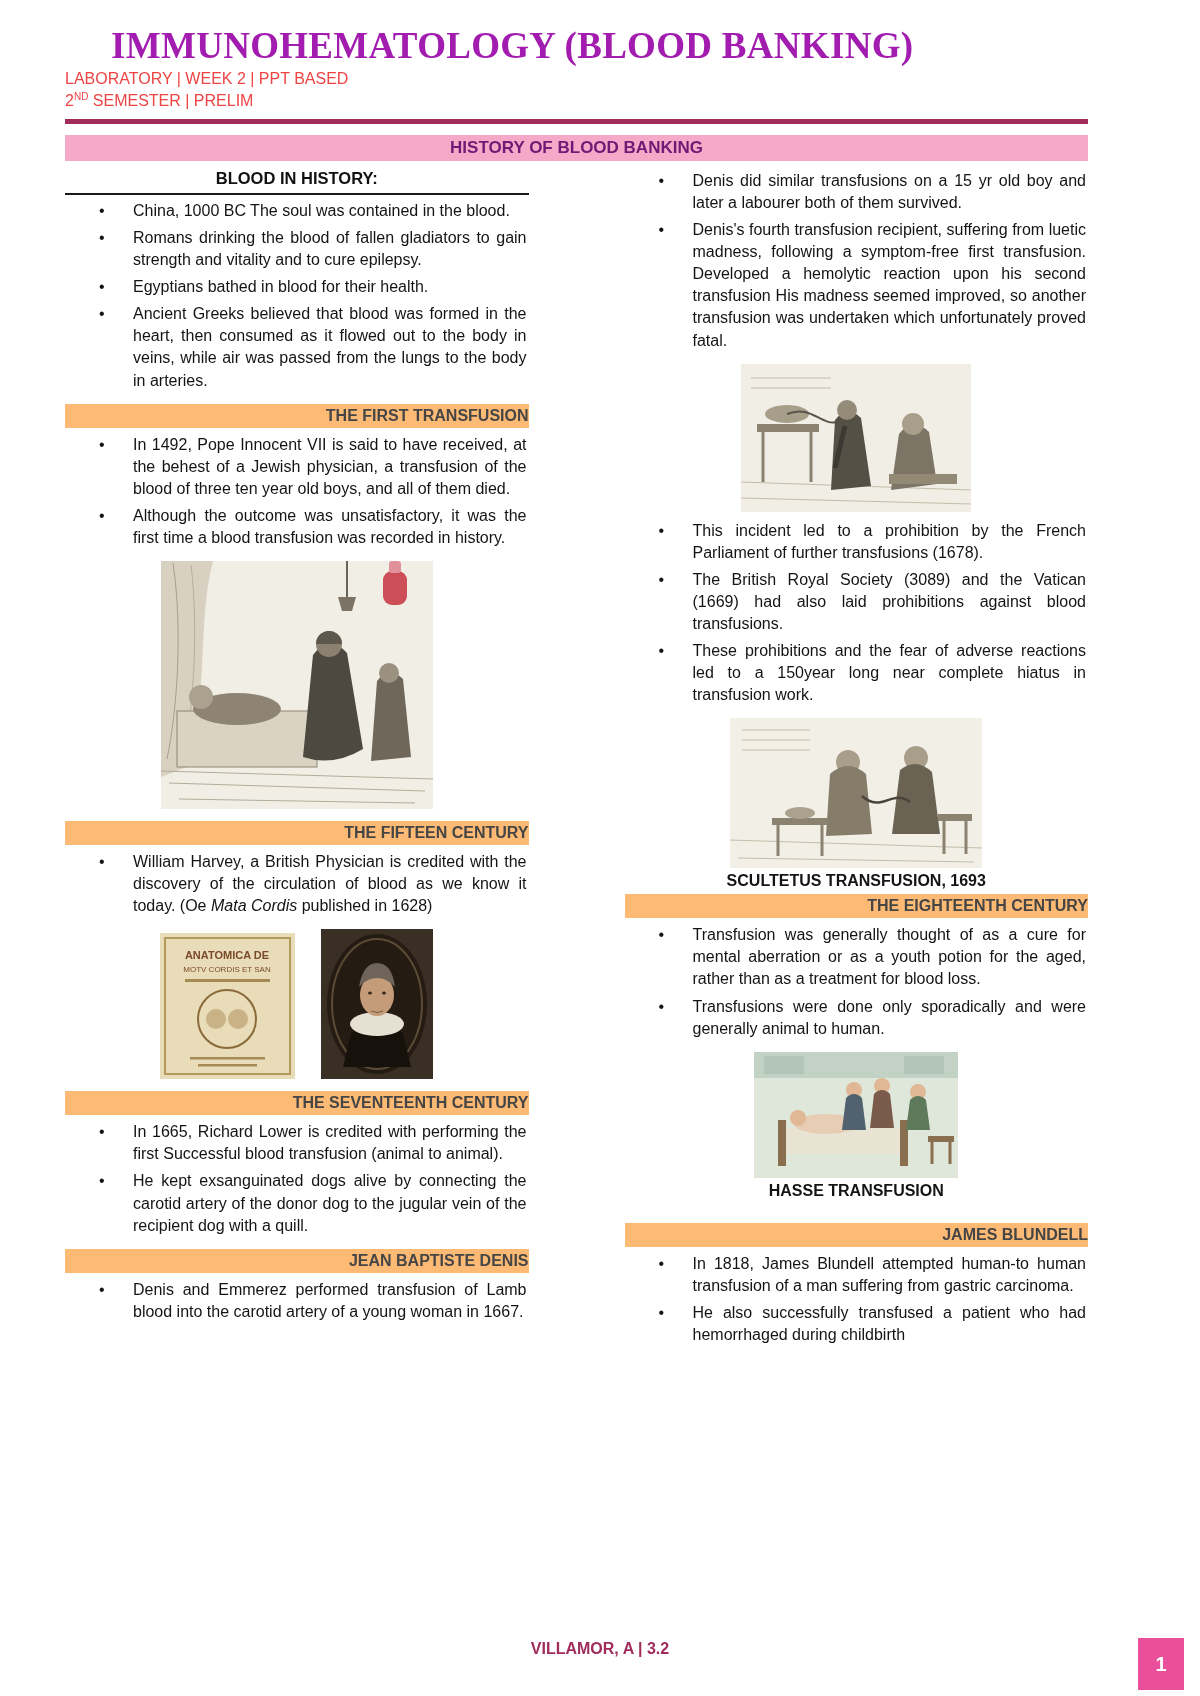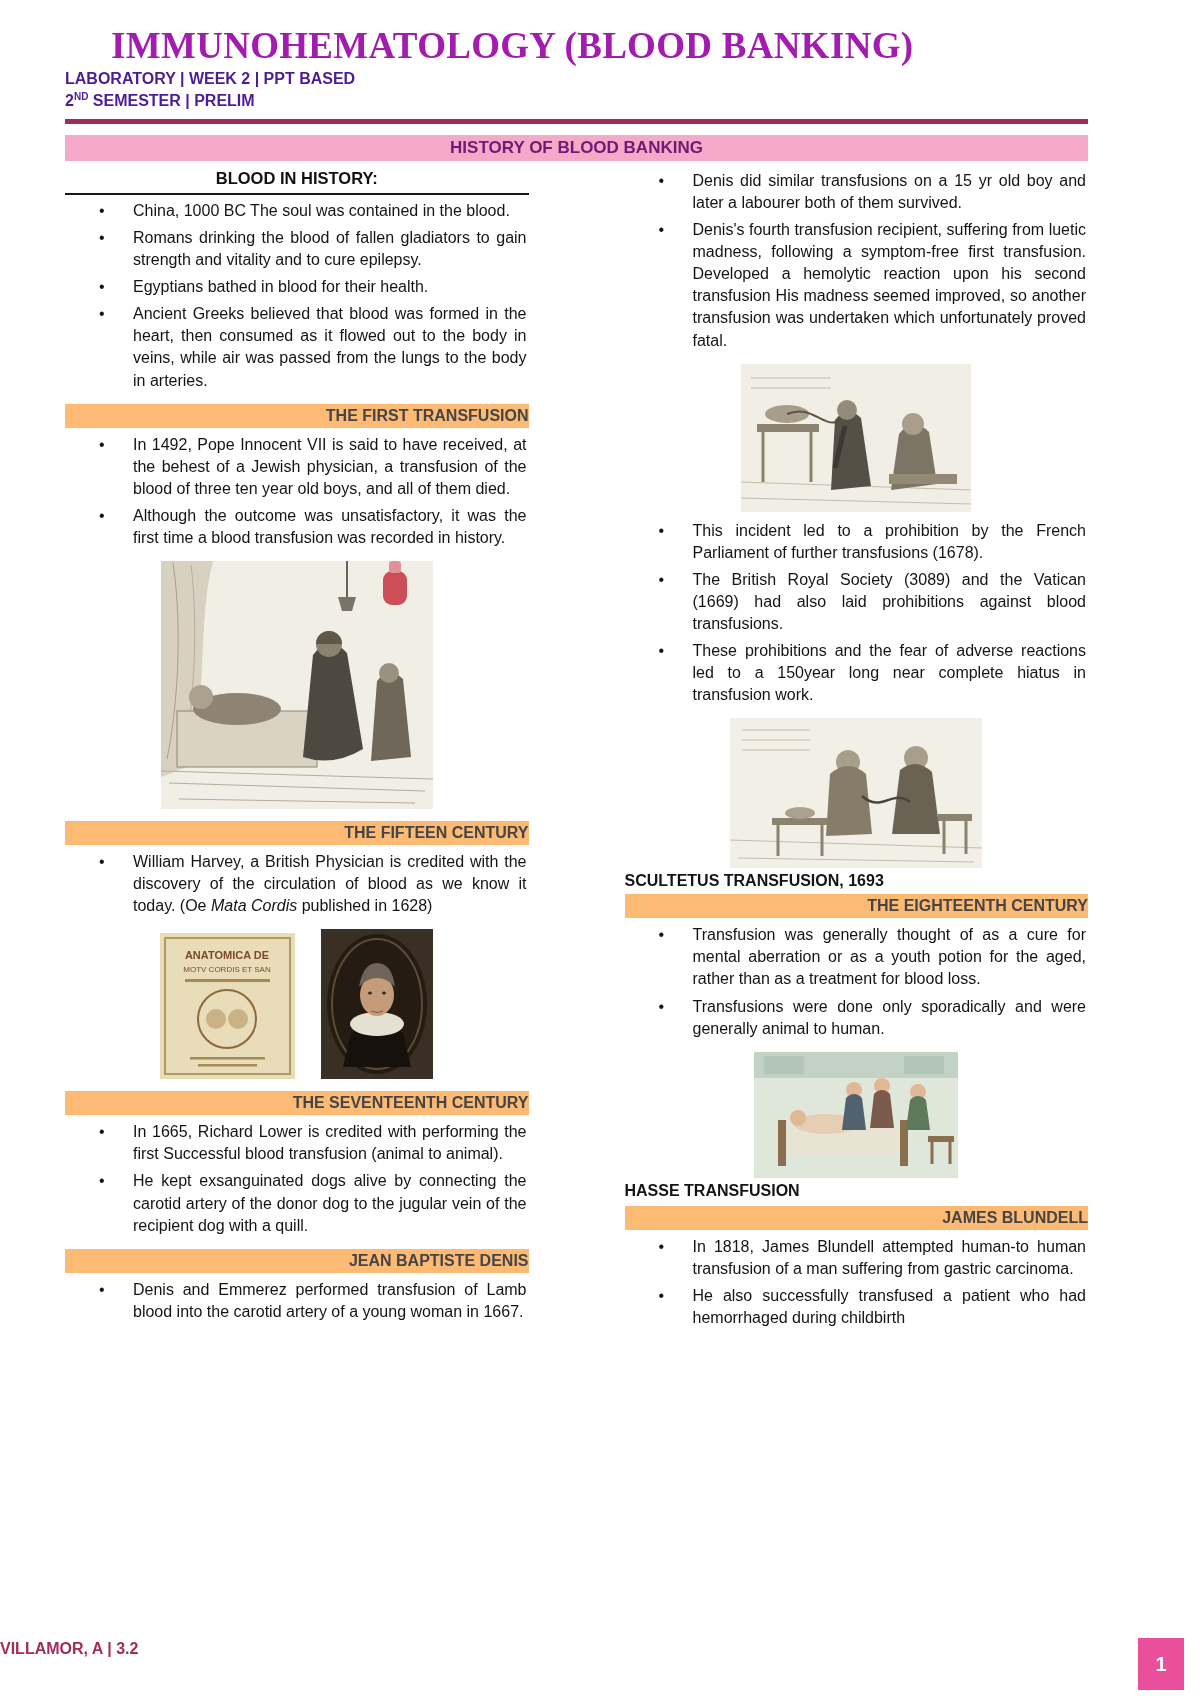--- a/index.html
+++ b/index.html
@@ -5,21 +5,21 @@
   html,body{margin:0;padding:0;}
   body{
     width:1200px;height:1696px;background:#ffffff;position:relative;overflow:hidden;
     font-family:"Liberation Sans","DejaVu Sans",sans-serif;color:#141414;
   }
   .page{padding:26px 112px 0 65px;}
   .doc-title{
     font-family:"Liberation Serif","DejaVu Serif",serif;
     font-size:37px;font-weight:bold;color:#a21caf;letter-spacing:.3px;line-height:1.1;margin-left:46px;
   }
-  .sub{color:#4c1d95;font-weight:bold;font-size:16px;margin-top:3px;}
+  .sub{color:#ef4444;font-weight:normal;font-size:16px;margin-top:3px;}
   .sub sup{font-size:10px;}
   .rule{height:5px;background:#a02c5b;margin:9px 0 11px;}
   .banner{
     background:#f5a8c8;color:#701a75;font-weight:bold;font-size:17px;
     text-align:center;padding:3px 0;margin-bottom:4px;
   }
   .columns{display:flex;gap:96px;align-items:flex-start;}
   .col{width:476px;}
   .plain-header{
     text-align:center;font-weight:bold;font-size:16.5px;color:#111;
@@ -29,23 +29,23 @@
     background:#fdba74;color:#454545;font-weight:bold;font-size:16px;
     text-align:right;padding:3px 0;margin:12px 0 6px;
   }
   ul.bullets{list-style:none;margin:2px 0 4px;padding:0;}
   ul.bullets li{
     position:relative;padding-left:68px;padding-right:2px;margin:5px 0;
     font-size:16px;line-height:1.38;text-align:justify;
   }
   ul.bullets li::before{content:"\2022";position:absolute;left:34px;top:0;font-size:16px;}
   figure{margin:12px 0 8px;display:flex;justify-content:center;gap:26px;align-items:flex-end;}
-  .caption{text-align:left;font-weight:bold;font-size:16px;margin:0 0 2px;}
+  .caption{text-align:center;font-weight:bold;font-size:16px;margin:0 0 2px;}
   .footer{
-    position:absolute;left:0;right:0;bottom:38px;
+    position:absolute;left:0;right:0;bottom:38px;text-align:center;
     color:#a02c5b;font-weight:bold;font-size:16px;
   }
   .page-num{
     position:absolute;right:16px;bottom:6px;width:46px;height:52px;background:#ea4f9b;
     color:#ffffff;font-weight:bold;font-size:20px;
     display:flex;align-items:center;justify-content:center;
   }
   em{font-style:italic;}
   svg{display:block;}
 </style>
@@ -240,21 +240,21 @@
           <path d="M120,42 q8,-8 16,0 l4,34 -24,0 z" fill="#7a5a4a"></path>
           <circle cx="164" cy="40" r="8" fill="#e0b896"></circle>
           <path d="M156,48 q8,-8 16,0 l4,30 -24,0 z" fill="#5e7a5a"></path>
           <rect x="174" y="84" width="26" height="6" fill="#8a6f4e"></rect>
           <line x1="178" y1="90" x2="178" y2="112" stroke="#8a6f4e" stroke-width="3"></line>
           <line x1="196" y1="90" x2="196" y2="112" stroke="#8a6f4e" stroke-width="3"></line>
         </svg>
       </figure>
       <div class="caption">HASSE TRANSFUSION</div>
 
-      <div class="section-bar" style="margin-top:6px;padding-left:40px;">JAMES BLUNDELL</div>
+      <div class="section-bar" style="margin-top:23px;padding-left:40px;">JAMES BLUNDELL</div>
       <ul class="bullets">
         <li>In 1818, James Blundell attempted human-to human transfusion of a man suffering from gastric carcinoma.</li>
         <li>He also successfully transfused a patient who had hemorrhaged during childbirth</li>
       </ul>
 
     </div>
   </div>
 </div>
 
 <div class="footer">VILLAMOR, A | 3.2</div>

